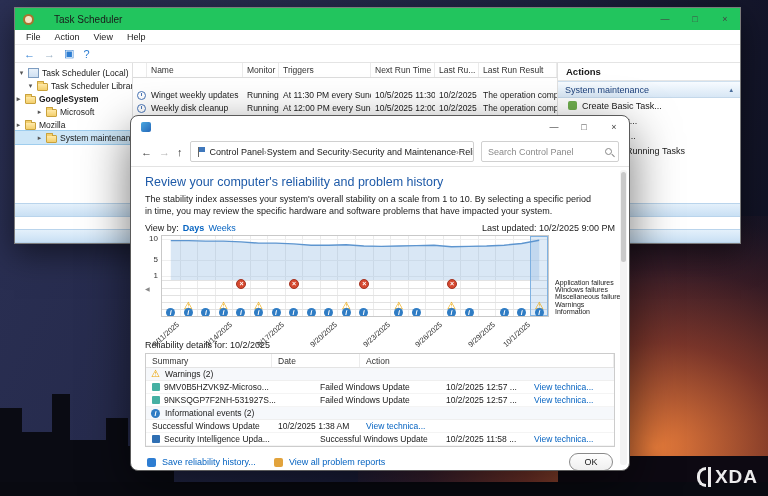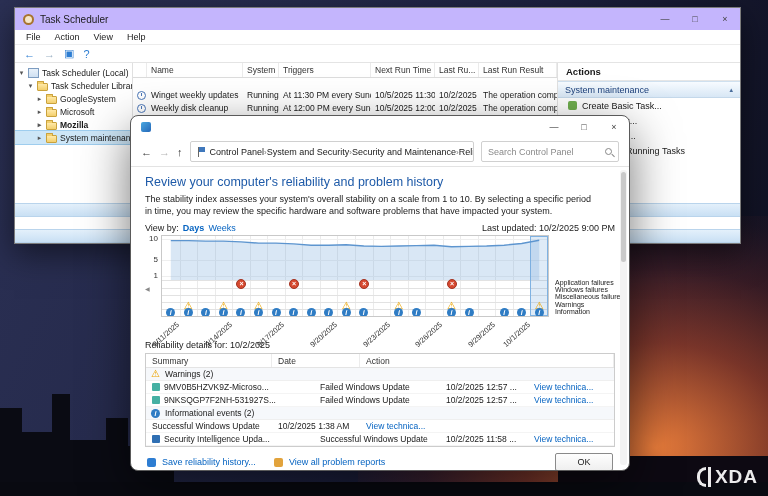--- a/index.html
+++ b/index.html
@@ -11,21 +11,21 @@
   .sunset{position:absolute;right:-70px;bottom:-60px;width:480px;height:340px;
     background:radial-gradient(ellipse at 62% 68%,rgba(244,130,60,.95) 0%,rgba(205,80,45,.55) 32%,rgba(150,50,40,.28) 55%,rgba(90,35,40,.12) 72%,transparent 85%);}
   .building{position:absolute;bottom:0;background:#0a0b13;}
   .watermark{position:absolute;right:10px;bottom:8px;display:flex;align-items:center;color:#fff;opacity:.92;z-index:50;}
   .wm-arc{width:9px;height:20px;border:3px solid #fff;border-right:none;border-radius:10px 0 0 10px;}
   .wm-bar{width:3px;height:20px;background:#fff;margin:0 4px 0 2px;}
   .wm-text{font-size:19px;font-weight:bold;letter-spacing:1px;}
 
   
   .win{position:absolute;background:#fff;}
-  .titlebar{height:22px;display:flex;align-items:center;padding-left:8px;gap:6px;background:#c4b5fd;flex:0 0 auto;}
+  .titlebar{height:22px;display:flex;align-items:center;padding-left:8px;gap:20px;background:#22c55e;flex:0 0 auto;}
   .title{font-size:10px;color:#1a1a1a;}
   .win-controls{margin-left:auto;display:flex;height:100%;}
   .win-btn{width:30px;display:flex;align-items:center;justify-content:center;font-size:9px;color:#444;}
 
   
   .ts-win{left:14px;top:7px;width:727px;height:237px;border:1px solid #7b7b7b;box-shadow:0 10px 30px rgba(0,0,0,.5);
     display:flex;flex-direction:column;font-size:8.5px;color:#1a1a1a;}
   .icon-ts{width:11px;height:11px;border-radius:50%;border:2px solid #a8742f;background:#f5e6c8;flex:0 0 auto;}
   .menubar{height:15px;display:flex;align-items:center;padding:0 4px;border-bottom:1px solid #ececec;font-size:9px;}
   .menu-item{padding:0 7px;color:#222;}
@@ -100,21 +100,21 @@
   .det-head{display:flex;border-bottom:1px solid #e4e4e4;height:14px;}
   .det-hc{padding:0 6px;border-right:1px solid #ececec;display:flex;align-items:center;color:#333;overflow:hidden;}
   .det-group{display:flex;align-items:center;gap:5px;height:13px;padding:0 5px;background:#f6f8fb;border-bottom:1px solid #efefef;}
   .det-row{display:flex;height:13px;align-items:center;border-bottom:1px solid #f4f4f4;}
   .det-c{padding:0 6px;overflow:hidden;white-space:nowrap;display:flex;align-items:center;gap:4px;}
   .app-ic{width:8px;height:8px;border-radius:1px;flex:0 0 auto;}
   .rel-footer{height:24px;display:flex;align-items:center;gap:6px;padding:0 2px;margin-top:3px;}
   .f-ic{width:9px;height:9px;border-radius:2px;flex:0 0 auto;}
   .f-ic.save{background:#2d7dd2;}
   .f-ic.view{background:#e2a33c;margin-left:12px;}
-  .ok-btn{margin-left:auto;width:58px;height:18px;border:1px solid #8a8a8a;border-radius:2px;background:linear-gradient(#fefefe,#efefef);display:flex;align-items:center;justify-content:center;font-size:9px;}
+  .ok-btn{margin-left:auto;width:44px;height:18px;border:1px solid #8a8a8a;border-radius:9px;background:linear-gradient(#fefefe,#efefef);display:flex;align-items:center;justify-content:center;font-size:9px;}
   .rel-scroll{position:absolute;right:2px;top:54px;bottom:5px;width:7px;background:#f3f3f3;border-radius:3px;}
   .rel-thumb{width:5px;height:90px;background:#c9c9c9;border-radius:3px;margin:2px 1px;}
 </style>
 </head>
 <body>
 
 <div class="desktop">
   <div class="sunset"></div>
   <div class="building" style="left:0;width:22px;height:88px"></div>
   <div class="building" style="left:22px;width:30px;height:64px"></div>
@@ -155,46 +155,46 @@
         <div class="tree-row" style="padding-left: 3px;">
           <span class="tw">▾</span>
           <span class="icon-console"></span>
           <span>Task Scheduler (Local)</span>
         </div>
         <div class="tree-row" style="padding-left: 12px;">
           <span class="tw">▾</span>
           <span class="icon-folder"></span>
           <span>Task Scheduler Library</span>
         </div>
-        <div class="tree-row" style="padding-left: 21px;">
+        <div class="tree-row" style=" font-weight: bold;">
           <span class="tw">▸</span>
           <span class="icon-folder"></span>
           <span>GoogleSystem</span>
         </div>
         <div class="tree-row" style="padding-left: 21px;">
           <span class="tw">▸</span>
           <span class="icon-folder"></span>
           <span>Microsoft</span>
         </div>
-        <div class="tree-row" style="padding-left: 21px; font-weight: bold;">
+        <div class="tree-row" style="">
           <span class="tw">▸</span>
           <span class="icon-folder"></span>
           <span>Mozilla</span>
         </div>
         <div class="tree-row sel" style="padding-left: 21px;">
           <span class="tw">▸</span>
           <span class="icon-folder"></span>
           <span>System maintenance</span>
         </div>
       </div>
     <div class="tasklist" id="ts-table">
         <div class="tl-head">
           <div class="tl-hc" style="flex: 0 0 14px; width: 14px;"></div>
           <div class="tl-hc" style="flex: 0 0 96px; width: 96px;">Name</div>
-          <div class="tl-hc" style="flex: 0 0 36px; width: 36px;">System</div>
+          <div class="tl-hc" style="flex: 0 0 36px; width: 36px;">Monitor</div>
           <div class="tl-hc" style="flex: 0 0 92px; width: 92px;">Triggers</div>
           <div class="tl-hc" style="flex: 0 0 64px; width: 64px;">Next Run Time</div>
           <div class="tl-hc" style="flex: 0 0 44px; width: 44px;">Last Ru...</div>
           <div class="tl-hc" style="flex: 1 1 0%; min-width: 0px;">Last Run Result</div>
         </div>
         <div class="tl-row">
           <div class="tl-c" style="flex: 0 0 14px; width: 14px;">
             <span class="icon-clock"></span>
           </div>
           <div class="tl-c" style="flex: 0 0 96px; width: 96px;">Winget weekly updates</div>

